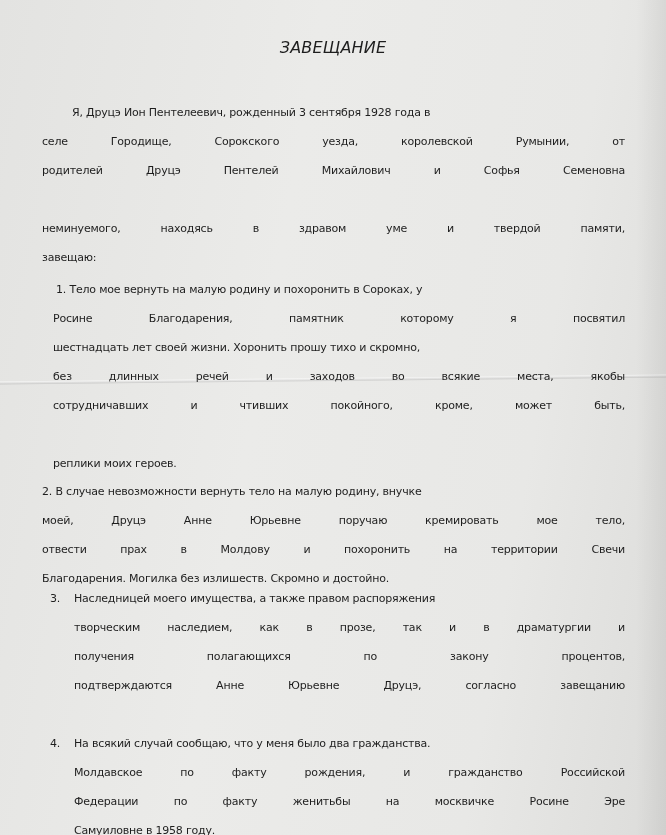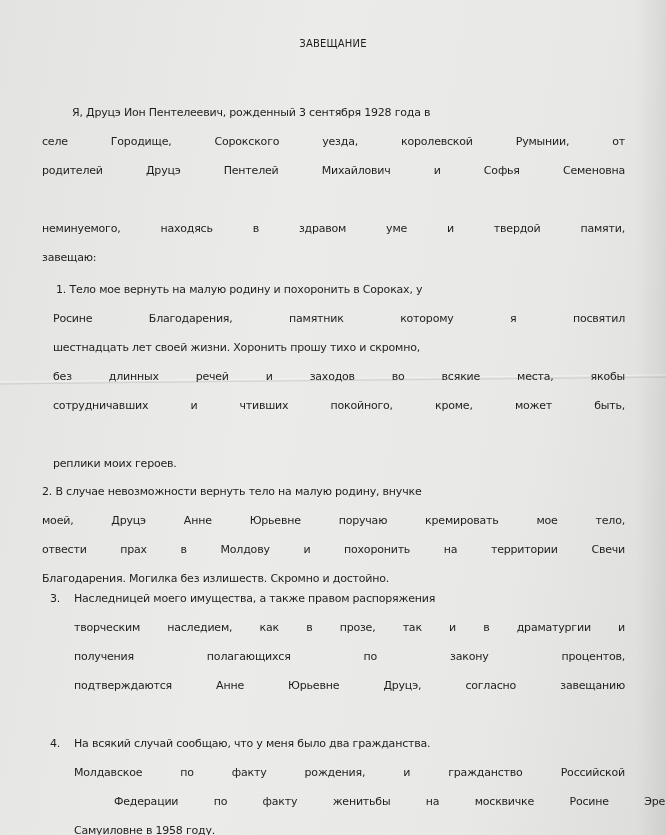--- a/index.html
+++ b/index.html
@@ -15,21 +15,21 @@
     position: absolute; left: 0; width: 666px; height: 3px; top: 378px;
     background: linear-gradient(180deg, rgba(255,255,255,0.7), rgba(150,150,150,0.35));
     transform: rotate(-0.6deg);
   }
   .edge-shadow {
     position: absolute; right: 0; top: 0; width: 30px; height: 835px;
     background: linear-gradient(90deg, rgba(0,0,0,0), rgba(0,0,0,0.06));
   }
   .title {
     position: absolute; top: 38px; left: 0; width: 666px; text-align: center;
-    font-size: 10px; letter-spacing: 0.2px;
+    font-size: 16px; font-style: italic; letter-spacing: 0.2px;
   }
   .line {
     position: absolute; font-size: 11px; white-space: nowrap;
     letter-spacing: -0.2px;
   }
   .just { text-align: justify; text-align-last: justify; white-space: normal; }
 </style>
 </head>
 <body>
 
@@ -59,15 +59,15 @@
 
   <div class="line" style="left:50px; top:592px;">3.</div>
   <div class="line" style="left:74px; top:592px;">Наследницей моего имущества, а также правом распоряжения</div>
   <div class="line just" style="left:74px; top:621px; width:551px;">творческим наследием, как в прозе, так и в драматургии и</div>
   <div class="line just" style="left:74px; top:650px; width:551px; word-spacing:40px;">получения полагающихся по закону процентов,</div>
   <div class="line just" style="left:74px; top:679px; width:551px;">подтверждаются Анне Юрьевне Друцэ, согласно завещанию</div>
 
   <div class="line" style="left:50px; top:737px;">4.</div>
   <div class="line" style="left:74px; top:737px;">На всякий случай сообщаю, что у меня было два гражданства.</div>
   <div class="line just" style="left:74px; top:766px; width:551px;">Молдавское по факту рождения, и гражданство Российской</div>
-  <div class="line just" style="left:74px; top:795px; width:551px;margin-left:40px;">Федерации по факту женитьбы на москвичке Росине Эре</div>
+  <div class="line just" style="left:74px; top:795px; width:551px;">Федерации по факту женитьбы на москвичке Росине Эре</div>
   <div class="line" style="left:74px; top:824px;">Самуиловне в 1958 году.</div>
 </div>
 
 </body></html>

